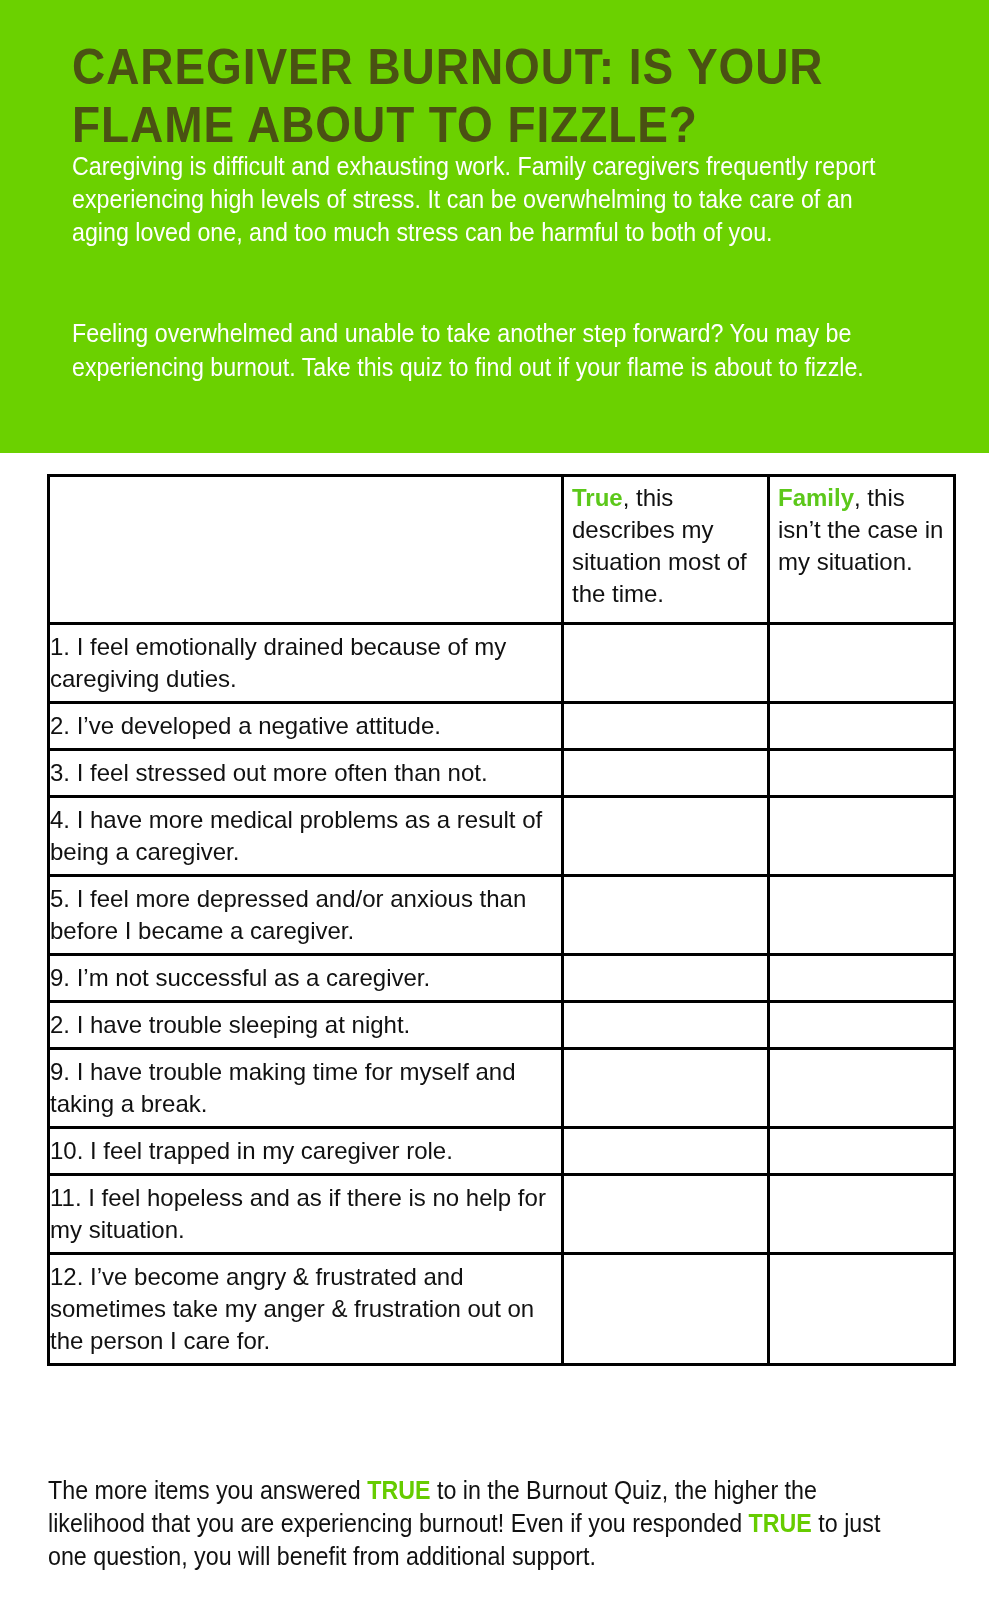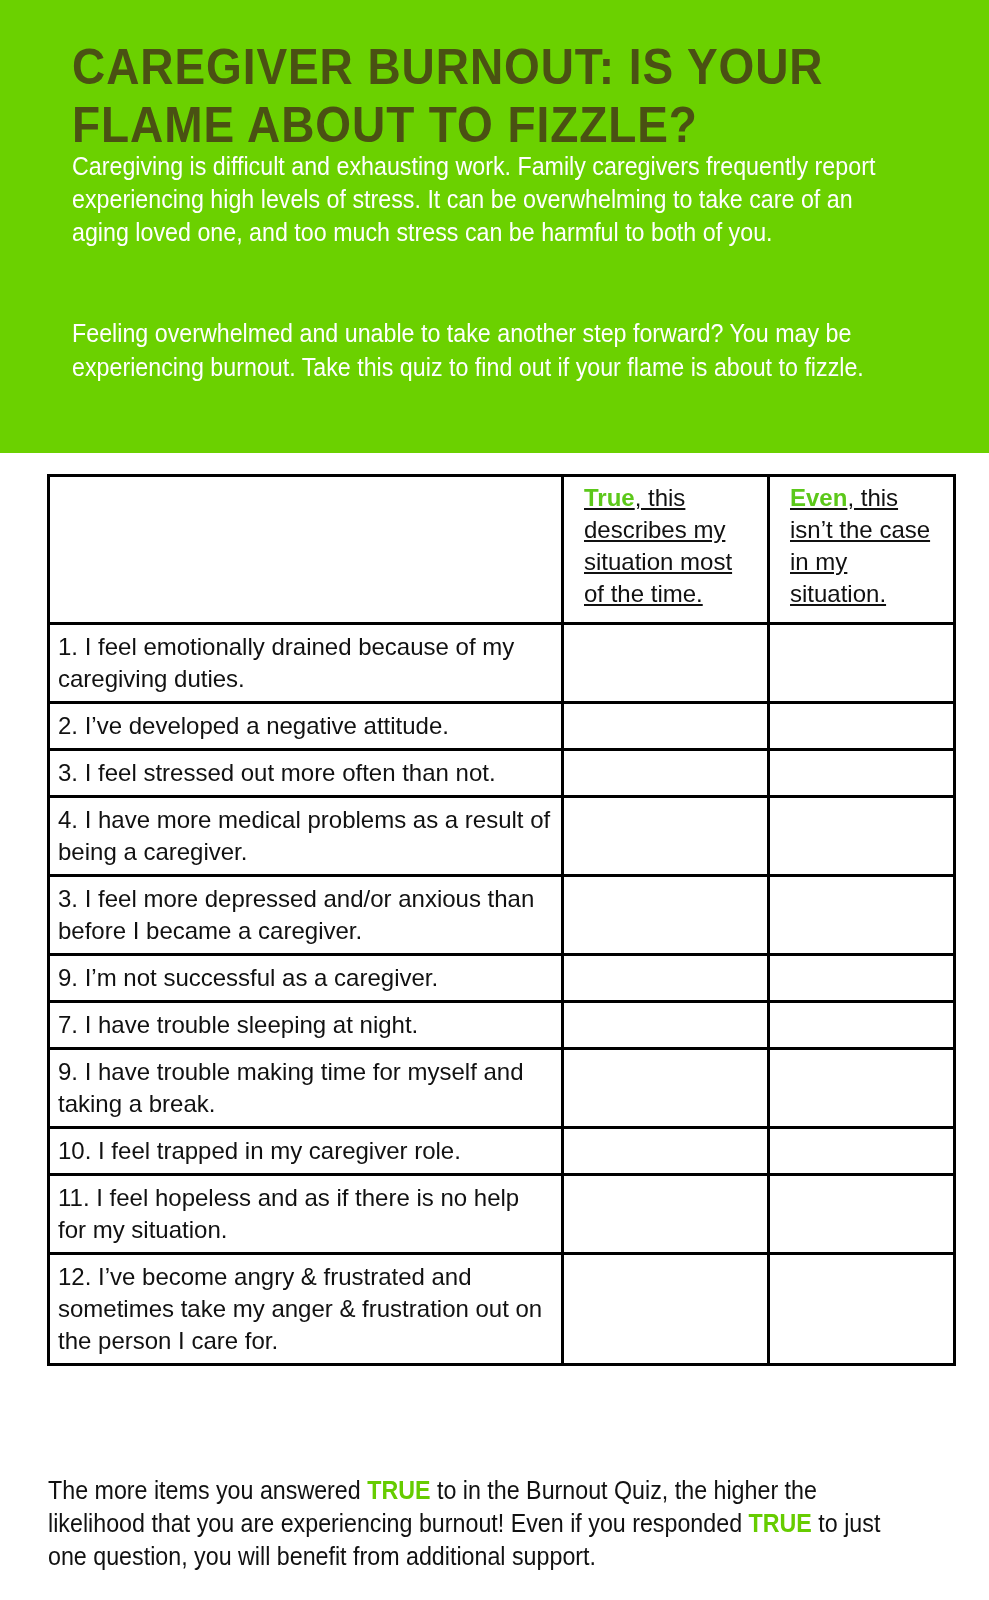--- a/index.html
+++ b/index.html
@@ -24,26 +24,26 @@
   }
   .intro.p1 { top: 150px; }
   .intro.p2 { top: 316px; line-height: 34px; }
 
   .quiz {
     position: absolute; left: 47px; top: 474px; width: 906px;
     border-collapse: collapse; table-layout: fixed;
   }
   .quiz td, .quiz th {
     border: 3px solid #000000; vertical-align: top; text-align: left;
-    font-weight: normal; font-size: 24px; line-height: 32px; padding: 6px 8px;
+    font-weight: normal; font-size: 24px; line-height: 32px; padding: 6px 0;
   }
   .quiz col.c1 { width: 514px; }
   .quiz col.c2 { width: 206px; }
   .quiz col.c3 { width: 186px; }
-  .quiz th { padding: 5px 20px; height: 148px; text-decoration: underline; }
+  .quiz th { padding: 5px 8px; height: 148px; }
   .accent { color: #5cc81a; font-weight: bold; }
   .quiz td.check { padding: 0; cursor: pointer; }
 
   .footer {
     position: absolute; left: 48px; top: 1474px; width: 910px;
     font-size: 25px; line-height: 33px; color: #111111;
     transform: scaleX(0.93); transform-origin: left top;
   }
   .footer .accent { color: #66cc00; }
 </style>
@@ -62,21 +62,21 @@
 <table class="quiz">
   <colgroup>
       <col class="c1">
       <col class="c2">
       <col class="c3">
     </colgroup>
   <thead>
     <tr>
       <th></th>
       <th><span class="accent">True</span><span>, this describes my situation most of the time.</span></th>
-      <th><span class="accent">Even</span><span>, this isn’t the case in my situation.</span></th>
+      <th><span class="accent">Family</span><span>, this isn’t the case in my situation.</span></th>
     </tr>
   </thead>
   <tbody>
     <tr>
         <td>1. I feel emotionally drained because of my caregiving duties.</td>
         <td class="check"></td>
         <td class="check"></td>
       </tr>
     <tr>
         <td>2. I’ve developed a negative attitude.</td>
@@ -87,31 +87,31 @@
         <td>3. I feel stressed out more often than not.</td>
         <td class="check"></td>
         <td class="check"></td>
       </tr>
     <tr>
         <td>4. I have more medical problems as a result of being a caregiver.</td>
         <td class="check"></td>
         <td class="check"></td>
       </tr>
     <tr>
-        <td>3. I feel more depressed and/or anxious than before I became a caregiver.</td>
+        <td>5. I feel more depressed and/or anxious than before I became a caregiver.</td>
         <td class="check"></td>
         <td class="check"></td>
       </tr>
     <tr>
         <td>9. I’m not successful as a caregiver.</td>
         <td class="check"></td>
         <td class="check"></td>
       </tr>
     <tr>
-        <td>7. I have trouble sleeping at night.</td>
+        <td>2. I have trouble sleeping at night.</td>
         <td class="check"></td>
         <td class="check"></td>
       </tr>
     <tr>
         <td>9. I have trouble making time for myself and taking a break.</td>
         <td class="check"></td>
         <td class="check"></td>
       </tr>
     <tr>
         <td>10. I feel trapped in my caregiver role.</td>

